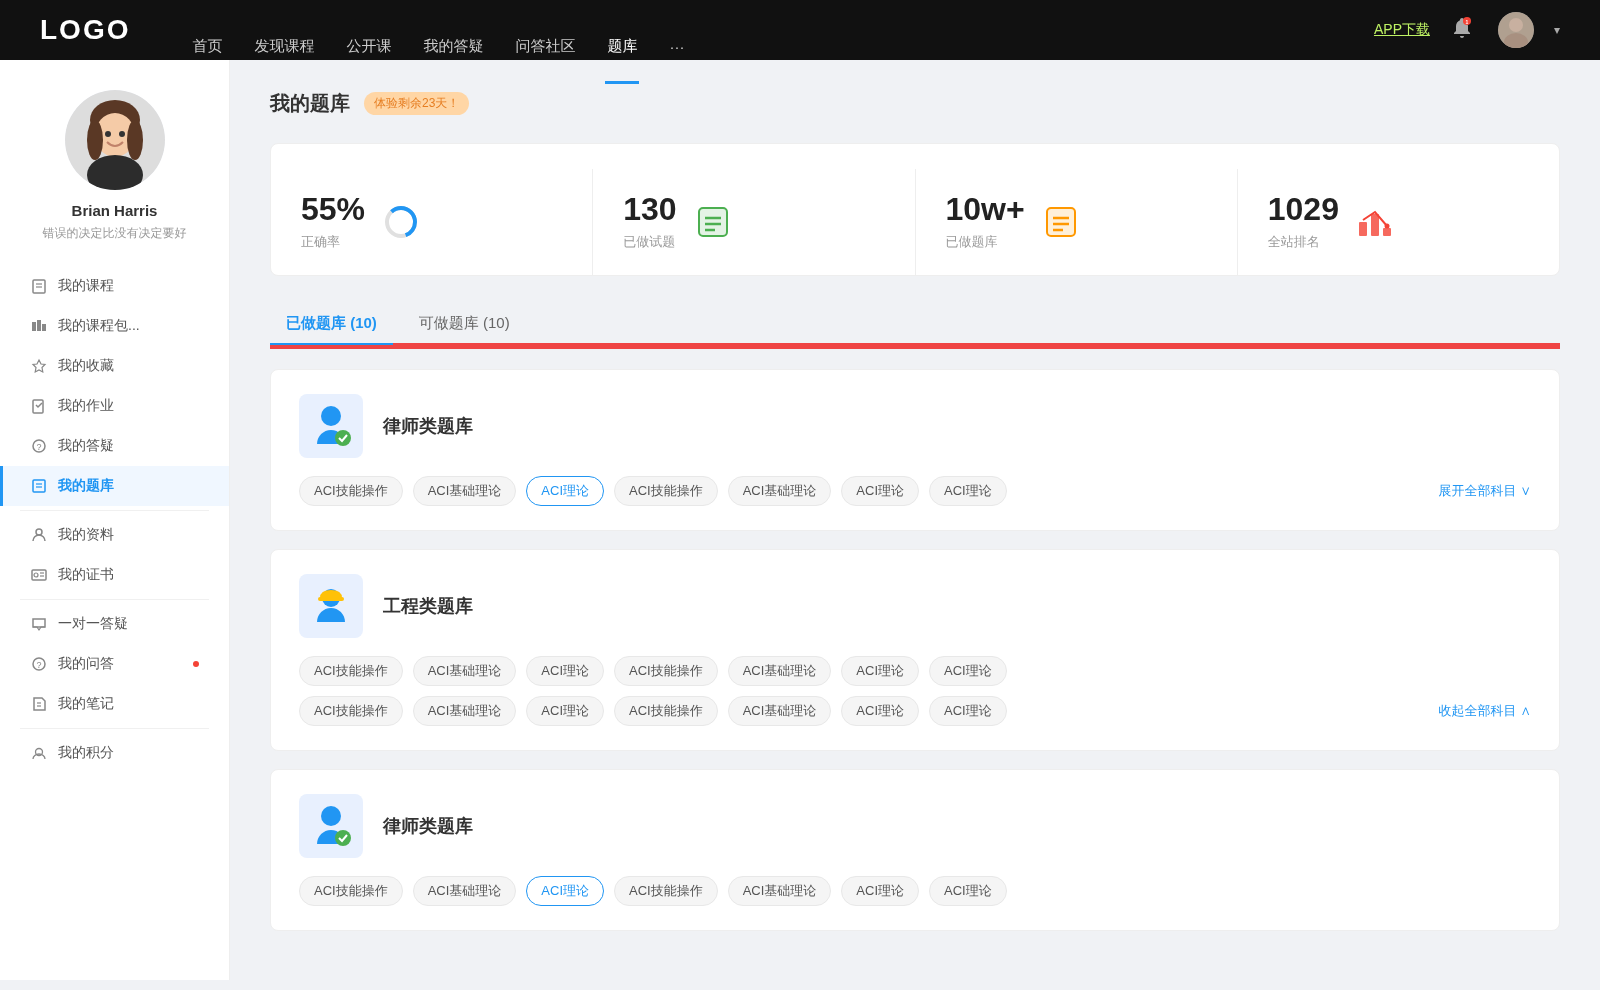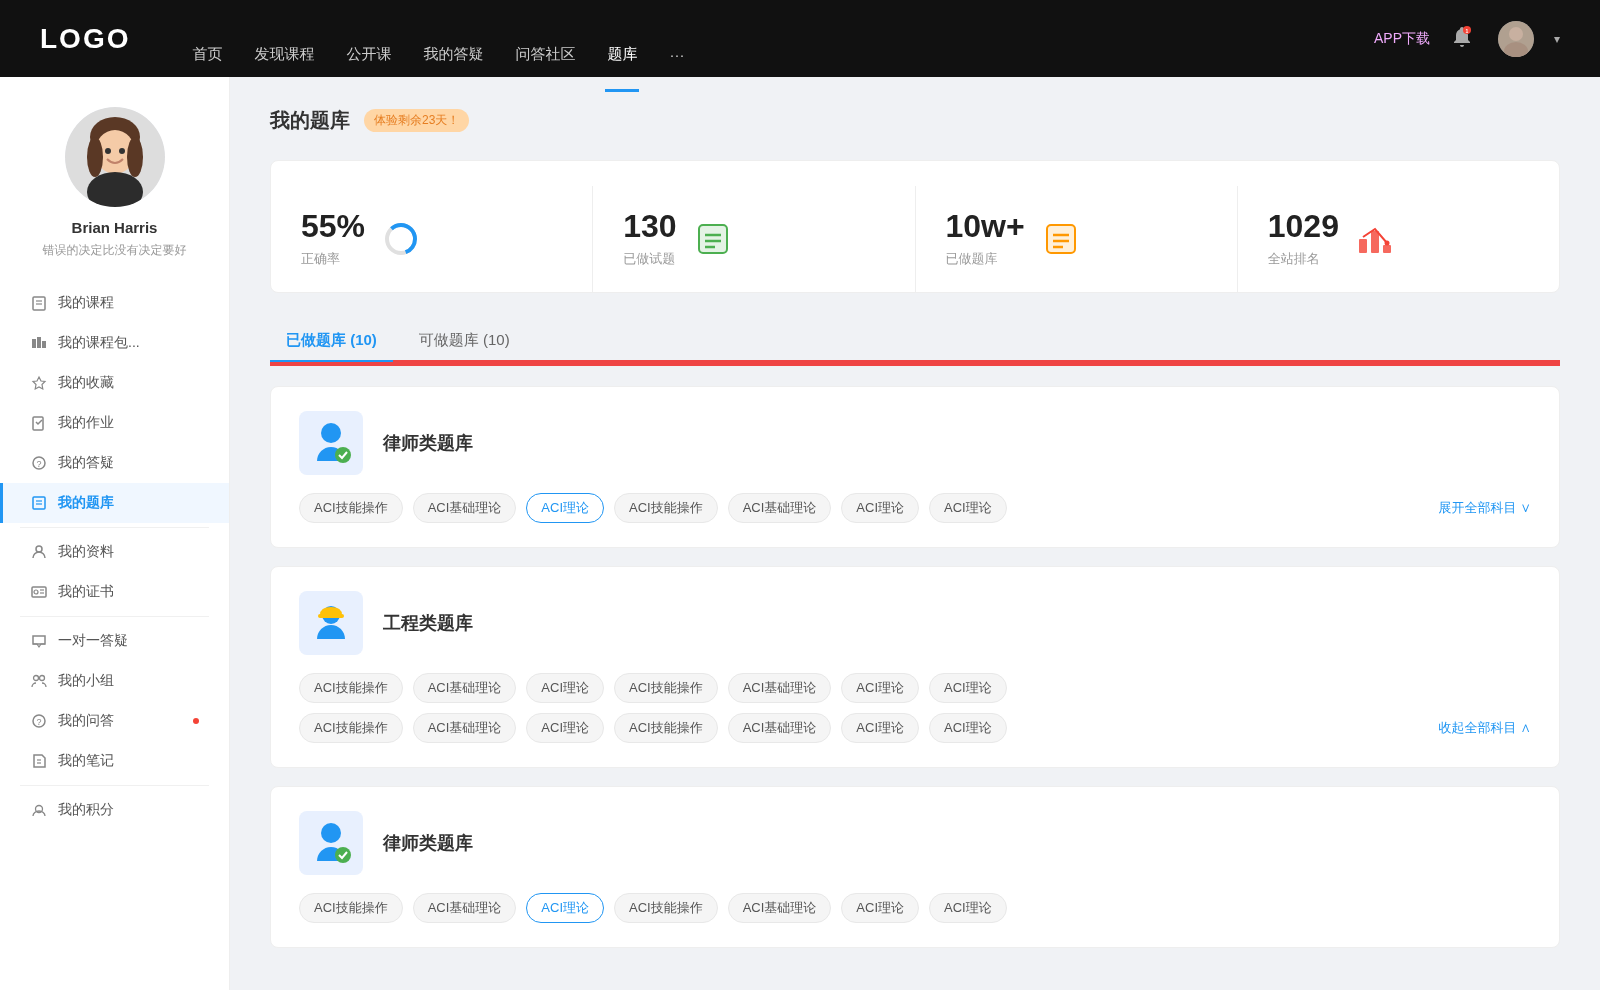--- a/index.html
+++ b/index.html
@@ -1,21 +1,21 @@
 <!DOCTYPE html>
 <html><head>
   <meta charset="utf-8">
   <style>
     * { box-sizing: border-box; margin: 0; padding: 0; }
     body { font-family: -apple-system, BlinkMacSystemFont, "PingFang SC", "Microsoft YaHei", sans-serif; background: #f0f2f5; min-height: 990px; }
 
     
     .header {
       background: #111;
-      height: 77px;
+      height: 60px;
       display: flex;
       align-items: center;
       padding: 0 40px;
       color: white;
       position: relative;
       justify-content: space-between;
     }
     .logo {
       font-size: 28px;
       font-weight: bold;
@@ -49,23 +49,24 @@
       width: 100%;
       height: 3px;
       background: #2196f3;
     }
     .header-right {
       display: flex;
       align-items: center;
       gap: 20px;
     }
     .app-download {
-      color: #f0abfc;
+      color: #bef264;
       font-size: 14px;
       cursor: pointer;
+      text-decoration: underline;
     }
     .bell-icon {
       width: 28px;
       height: 28px;
       position: relative;
       cursor: pointer;
     }
     .bell-svg { fill: #aaa; }
     .avatar-circle {
       width: 36px;
@@ -465,31 +466,20 @@
       <div class="sidebar-divider"></div>
       <li class="sidebar-item">
         <span class="item-icon">
           <svg width="16" height="16" viewBox="0 0 16 16" fill="none">
               <path d="M2 3h12v8H2z" stroke="#888" stroke-width="1.5" rx="1"></path>
               <polyline points="2,11 6,11 8,14 10,11 14,11" stroke="#888" stroke-width="1.2" fill="none"></polyline>
             </svg>
         </span>
         <span>一对一答疑</span>
       </li>
-      <li class="sidebar-item">
-        <span class="item-icon">
-          <svg width="16" height="16" viewBox="0 0 16 16" fill="none">
-              <circle cx="5" cy="5" r="2.5" stroke="#888" stroke-width="1.3"></circle>
-              <circle cx="11" cy="5" r="2.5" stroke="#888" stroke-width="1.3"></circle>
-              <path d="M1 14c0-2.2 1.8-4 4-4" stroke="#888" stroke-width="1.3"></path>
-              <path d="M11 10c2.2 0 4 1.8 4 4" stroke="#888" stroke-width="1.3"></path>
-            </svg>
-        </span>
-        <span>我的小组</span>
-      </li>
       <li class="sidebar-item" style="position:relative;">
         <span class="item-icon">
           <svg width="16" height="16" viewBox="0 0 16 16" fill="none">
               <circle cx="8" cy="8" r="6" stroke="#888" stroke-width="1.5"></circle>
               <text x="8" y="12" text-anchor="middle" font-size="9" fill="#888">?</text>
             </svg>
         </span>
         <span>我的问答</span>
         <span style="width:6px;height:6px;background:#f44336;border-radius:50%;position:absolute;right:30px;top:50%;transform:translateY(-50%);"></span>
       </li>

